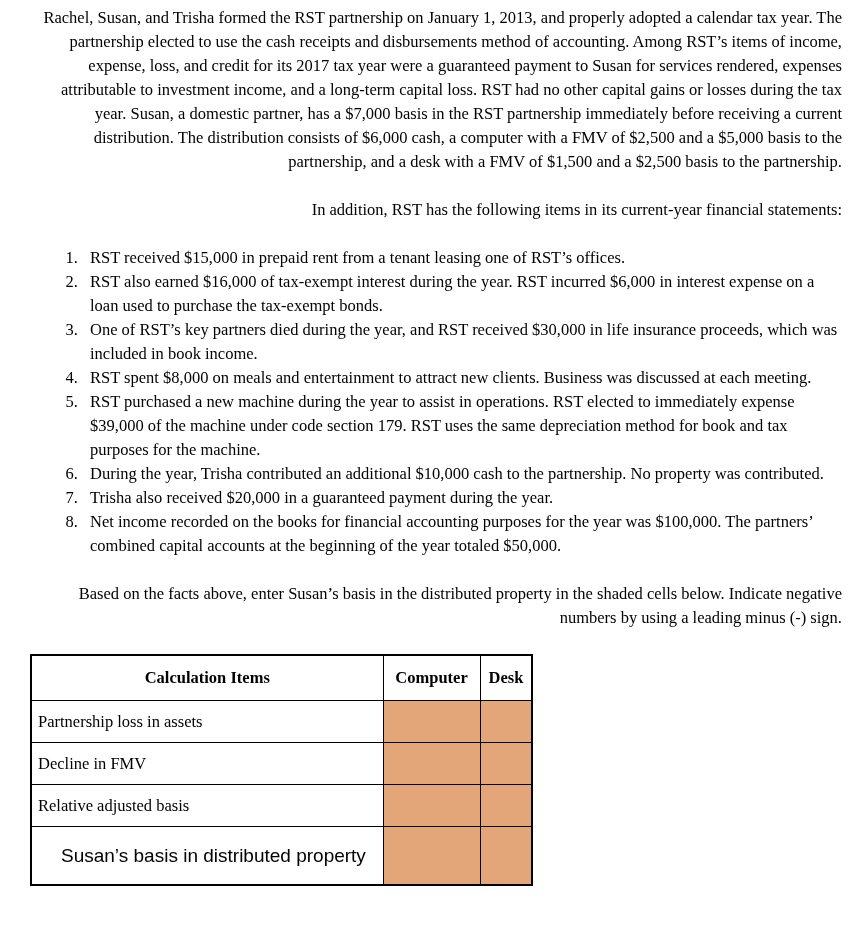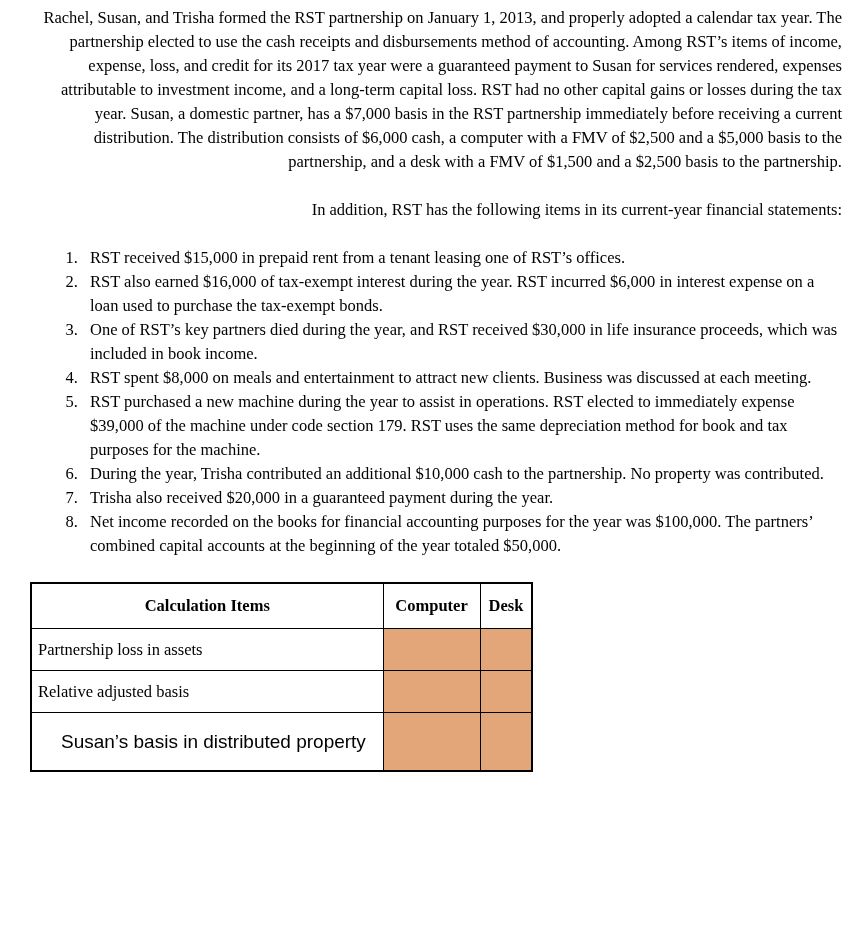--- a/index.html
+++ b/index.html
@@ -106,32 +106,42 @@
     <li>RST received $15,000 in prepaid rent from a tenant leasing one of RST’s offices.</li>
     <li>RST also earned $16,000 of tax-exempt interest during the year. RST incurred $6,000 in interest expense on a loan used to purchase the tax-exempt bonds.</li>
     <li>One of RST’s key partners died during the year, and RST received $30,000 in life insurance proceeds, which was included in book income.</li>
     <li>RST spent $8,000 on meals and entertainment to attract new clients. Business was discussed at each meeting.</li>
     <li>RST purchased a new machine during the year to assist in operations. RST elected to immediately expense $39,000 of the machine under code section 179. RST uses the same depreciation method for book and tax purposes for the machine.</li>
     <li>During the year, Trisha contributed an additional $10,000 cash to the partnership. No property was contributed.</li>
     <li>Trisha also received $20,000 in a guaranteed payment during the year.</li>
     <li>Net income recorded on the books for financial accounting purposes for the year was $100,000. The partners’ combined capital accounts at the beginning of the year totaled $50,000.</li>
   </ol>
 
+  <p class="para">Based on the facts above, enter Susan’s basis in the distributed property in the shaded cells below. Indicate negative numbers by using a leading minus (-) sign.</p>
 
   <table class="calc-table">
     <thead>
       <tr>
         <th class="col-items">Calculation Items</th>
         <th class="col-computer">Computer</th>
         <th class="col-desk">Desk</th>
       </tr>
     </thead>
     <tbody>
       <tr>
         <td class="label-cell">Partnership loss in assets</td>
+        <td class="input-cell">
+          <input class="shaded-input" type="text" value="" style="">
+        </td>
+        <td class="input-cell">
+          <input class="shaded-input" type="text" value="" style="">
+        </td>
+      </tr>
+      <tr>
+        <td class="label-cell">Decline in FMV</td>
         <td class="input-cell">
           <input class="shaded-input" type="text" value="" style="">
         </td>
         <td class="input-cell">
           <input class="shaded-input" type="text" value="" style="">
         </td>
       </tr>
       <tr>
         <td class="label-cell">Relative adjusted basis</td>
         <td class="input-cell">

